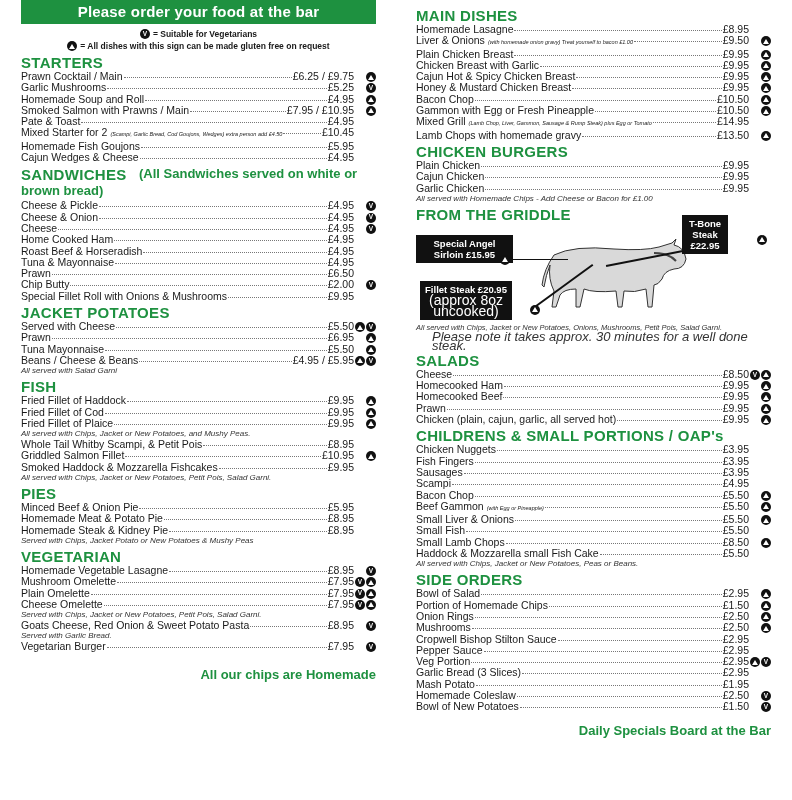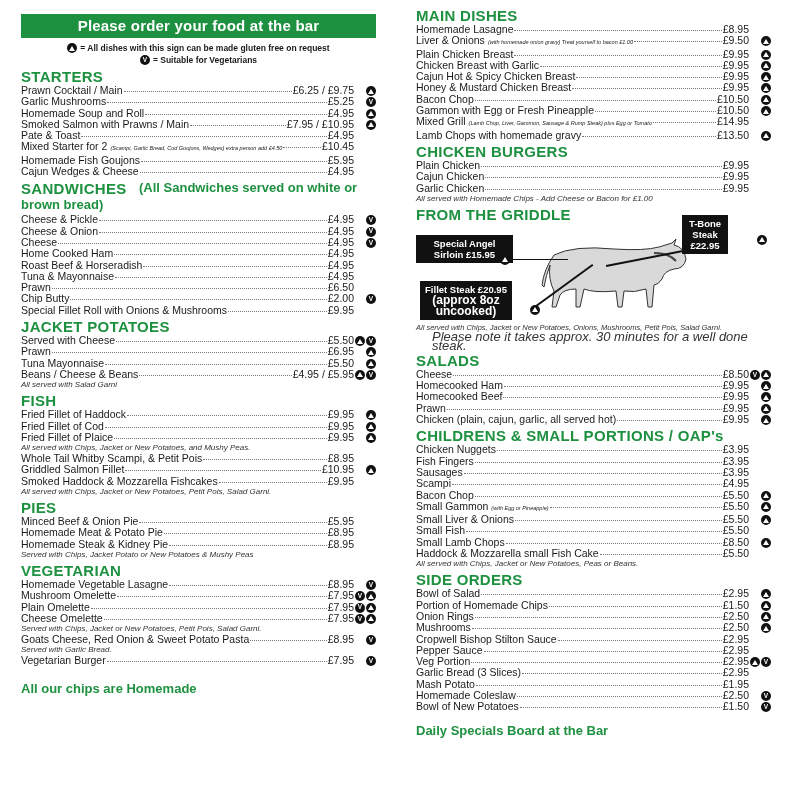--- a/index.html
+++ b/index.html
@@ -3,59 +3,59 @@
 <meta charset="utf-8">
 <style>
   * { box-sizing: border-box; margin: 0; padding: 0; }
   html, body { width: 792px; height: 800px; background: #ffffff; overflow: hidden; }
   body { font-family: "Liberation Sans", sans-serif; color: #1a1a1a; position: relative; }
 
   .col { position: absolute; top: 0; }
   .col-left { left: 21px; width: 355px; }
   .col-right { left: 416px; width: 355px; }
 
-  .banner { margin-top: 14px; height: 24px; background: #1e9140; color: #fff; font-weight: bold; font-size: 15px; text-align: center; line-height: 24px; letter-spacing: 0.2px; }
+  .banner { margin-top: 0; height: 24px; background: #1e9140; color: #fff; font-weight: bold; font-size: 15px; text-align: center; line-height: 24px; letter-spacing: 0.2px; }
   .legend { text-align: center; font-size: 8.5px; font-weight: bold; line-height: 12px; margin-top: 4px; }
   .legend-row { display: flex; justify-content: center; align-items: center; gap: 3px; }
 
   .section-title { color: #1e9140; font-weight: bold; font-size: 15px; line-height: 16px; letter-spacing: 0.3px; margin-top: 3px; }
   .section-title .sub { font-size: 13px; letter-spacing: 0; vertical-align: 2px; margin-left: 8px; }
   .sec { margin-bottom: 3px; }
 
   .item { display: flex; align-items: baseline; font-size: 10.5px; line-height: 11.3px; white-space: nowrap; position: relative; padding-right: 22px; }
   .item .name { flex: 0 0 auto; }
   .item .detail { font-size: 5.5px; font-style: italic; margin-left: 3px; }
   .item .dots { flex: 1 1 auto; border-bottom: 1px dotted #777; margin: 0 1px; transform: translateY(-2px); min-width: 6px; }
   .item .price { flex: 0 0 auto; }
   .item .icons { position: absolute; right: 0; top: 1px; display: flex; gap: 1px; }
   .note { font-size: 8px; font-style: italic; color: #333; line-height: 10px; }
 
   .ic { width: 10px; height: 10px; border-radius: 50%; background: #111; color: #fff; display: inline-flex; align-items: center; justify-content: center; font-size: 6.5px; font-weight: bold; line-height: 1; }
   .ic.gf::after { content: ""; width: 0; height: 0; border-left: 3px solid transparent; border-right: 3px solid transparent; border-bottom: 5px solid #fff; }
 
-  .footer-text { color: #1e9140; font-weight: bold; font-size: 13px; text-align: left; }
+  .footer-text { color: #1e9140; font-weight: bold; font-size: 13px; text-align: right; }
 
   .griddle { position: relative; height: 100px; }
   .gbox { position: absolute; background: #111; color: #fff; font-weight: bold; text-align: center; font-size: 9.5px; line-height: 11px; padding: 3px 5px; }
-  .gbox .small { font-weight: bold; font-size: 12px; }
+  .gbox .small { font-weight: normal; font-size: 14px; }
   .gline { position: absolute; height: 1.5px; background: #111; transform-origin: left center; }
 </style>
 </head>
 <body>
 
 <div class="col col-left">
   <div class="banner">Please order your food at the bar</div>
   <div class="legend">
     <div class="legend-row">
+        <span class="ic">V</span>
+        <span>= Suitable for Vegetarians</span>
+      </div>
+    <div class="legend-row">
         <span class="ic gf"></span>
         <span>= All dishes with this sign can be made gluten free on request</span>
-      </div>
-    <div class="legend-row">
-        <span class="ic">V</span>
-        <span>= Suitable for Vegetarians</span>
       </div>
   </div>
 
   <div class="sec">
     <div class="section-title">STARTERS</div>
     <div>
         <div class="item">
           <span class="name">Prawn Cocktail / Main</span>
           <span class="dots"></span>
           <span class="price">£6.25 / £9.75</span>
@@ -588,21 +588,21 @@
         </div>
         <div class="item">
           <span class="name">Bacon Chop</span>
           <span class="dots"></span>
           <span class="price">£5.50</span>
           <span class="icons">
             <span class="ic gf"></span>
           </span>
         </div>
         <div class="item">
-          <span class="name">Small Gammon</span>
+          <span class="name">Beef Gammon</span>
           <span class="detail">(with Egg or Pineapple)</span>
           <span class="dots"></span>
           <span class="price">£5.50</span>
           <span class="icons">
             <span class="ic gf"></span>
           </span>
         </div>
         <div class="item">
           <span class="name">Small Liver &amp; Onions</span>
           <span class="dots"></span>

